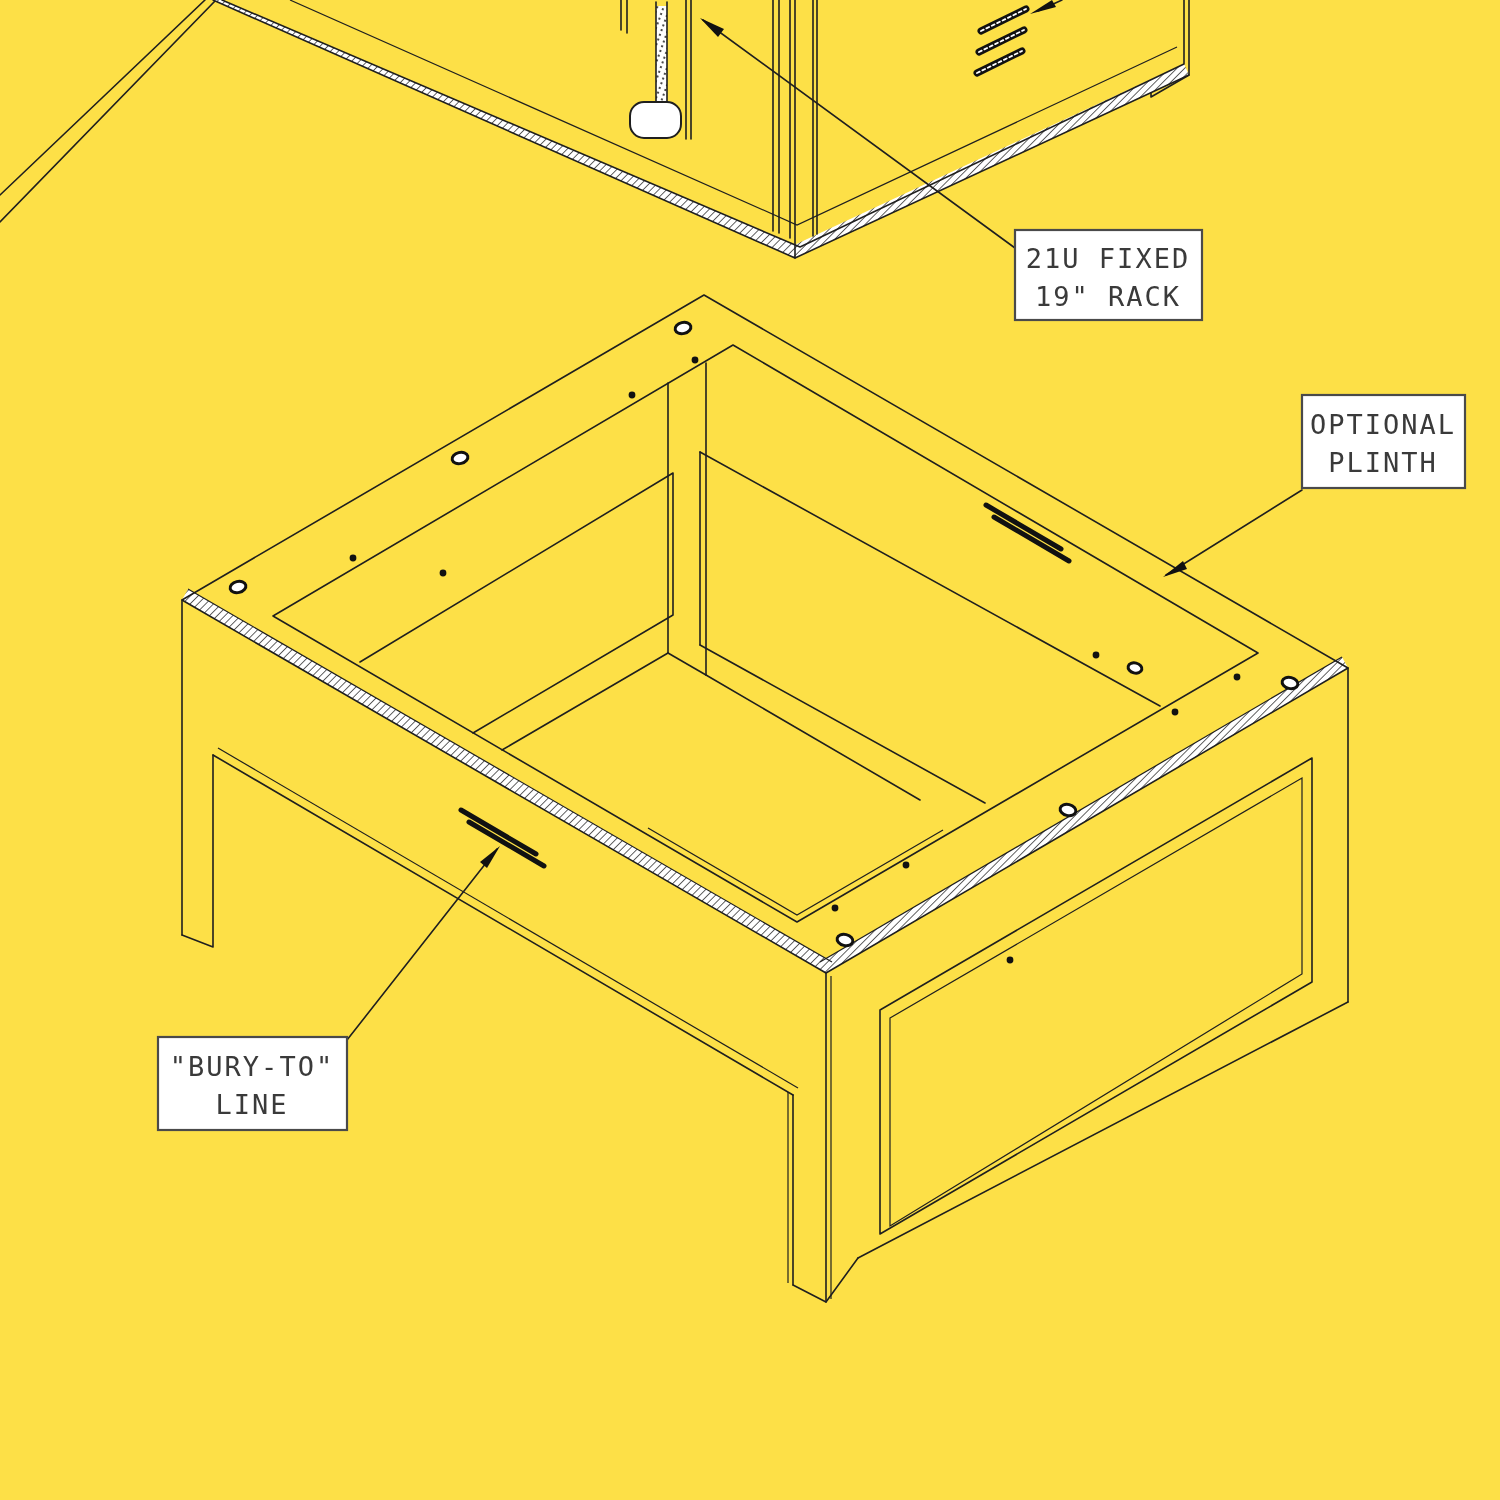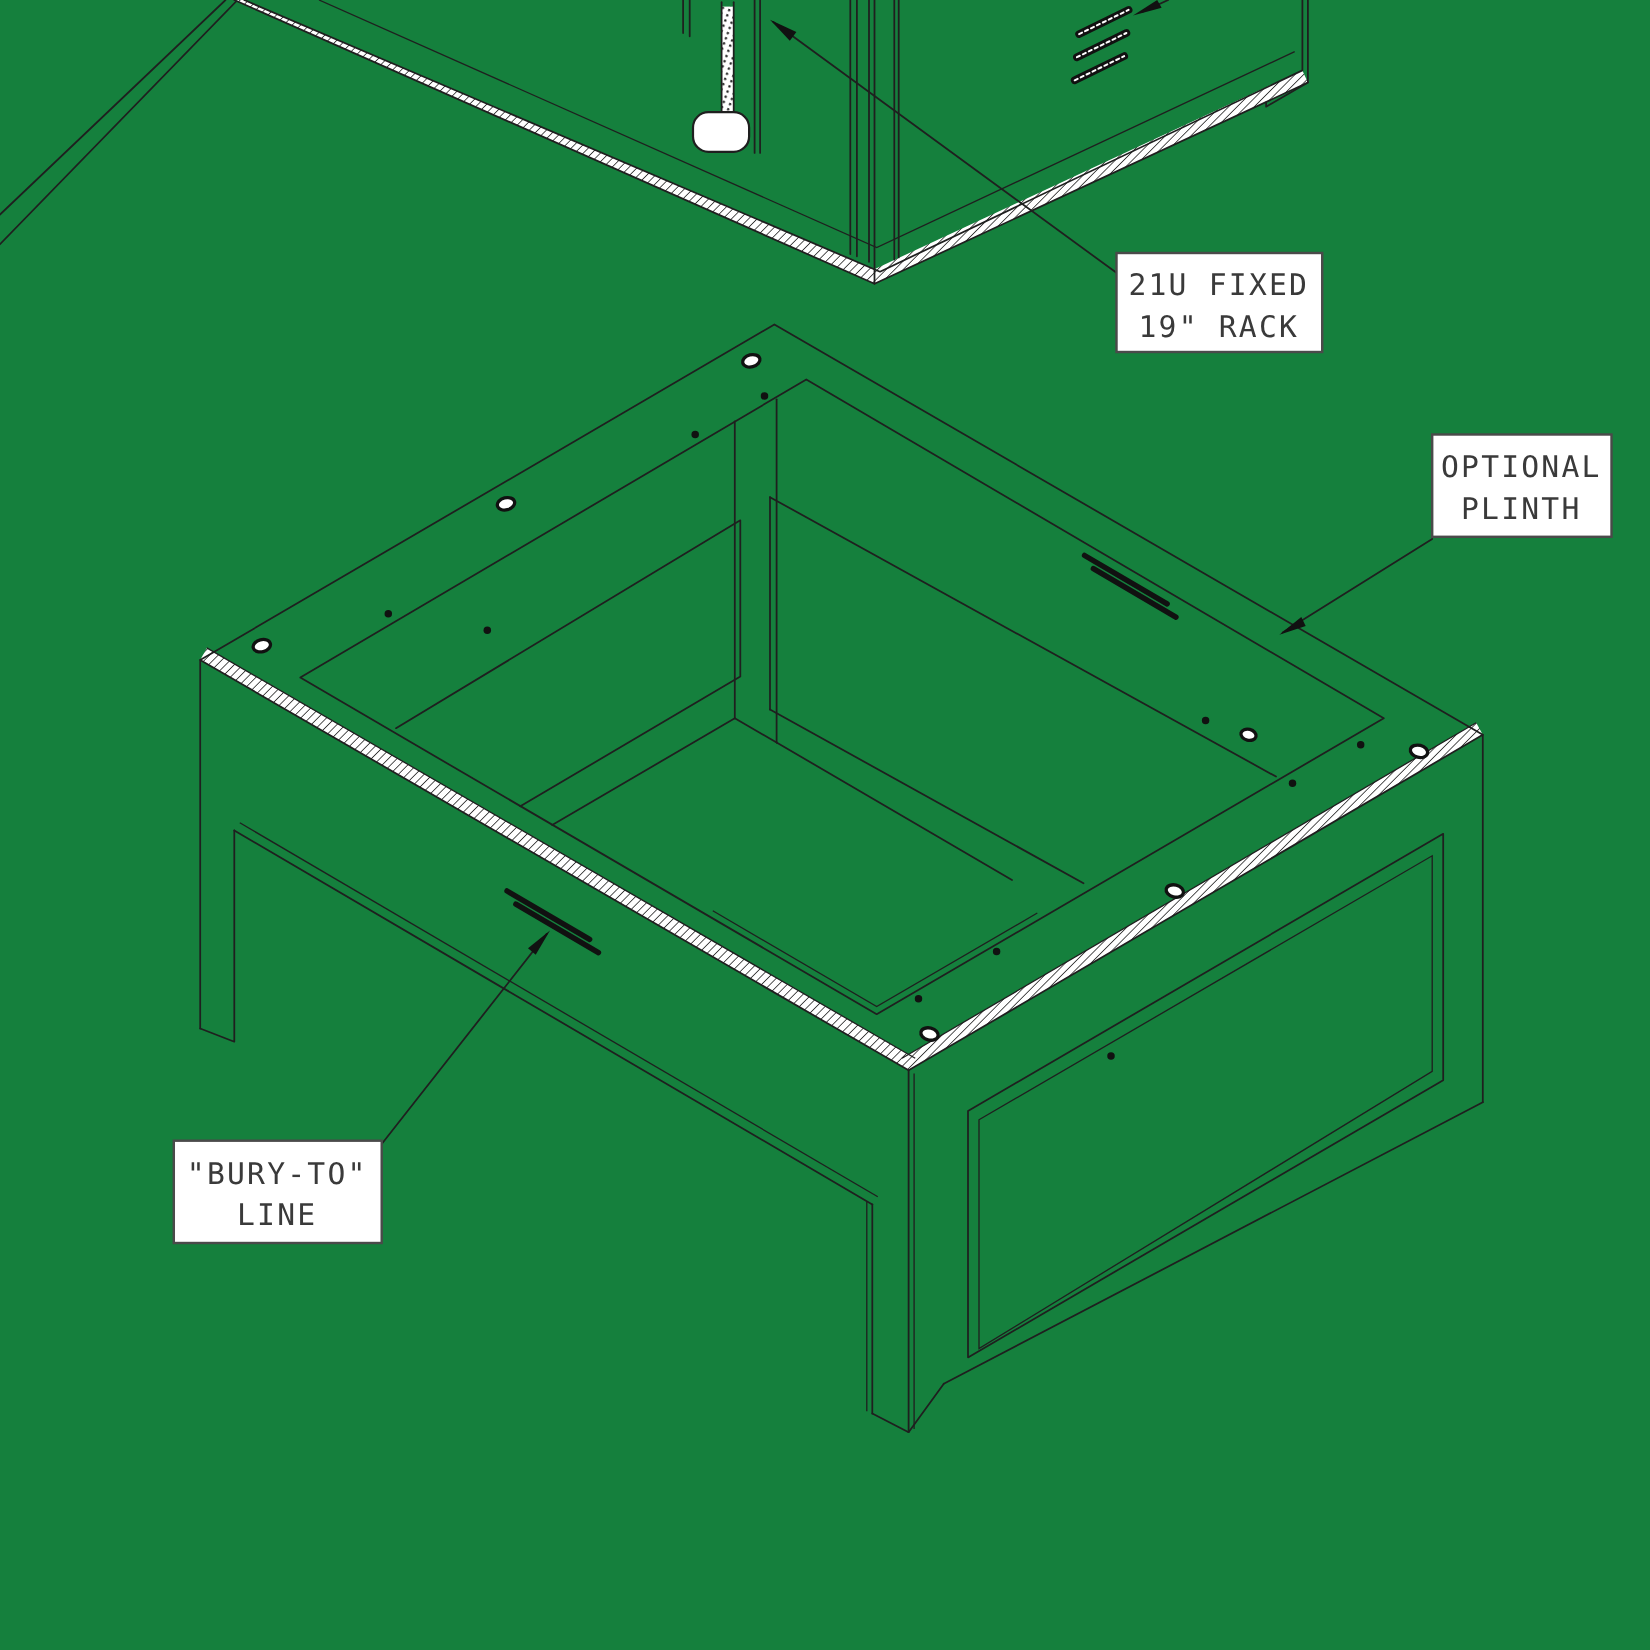--- a/index.html
+++ b/index.html
@@ -1,16 +1,16 @@
 <!DOCTYPE html>
 <html><head>
 <meta charset="utf-8">
 <style>
   html,body{margin:0;padding:0;background:#ffffff;}
-  #stage{width:1500px;height:1500px;background:#15803d;position:relative;overflow:hidden;
+  #stage{width:1500px;height:1500px;background:#fde047;position:relative;overflow:hidden;
          font-family:"DejaVu Sans Mono","Liberation Mono",monospace;}
   svg{display:block;}
   .ln{stroke:#1f1f1f;stroke-width:1.6;fill:none;stroke-linecap:round;stroke-linejoin:round;}
   .thin{stroke:#1f1f1f;stroke-width:1.2;fill:none;}
   .thick{stroke:#111;stroke-width:5;fill:none;stroke-linecap:round;}
   .callout-rect{fill:#ffffff;stroke:#4a4a4a;stroke-width:2.2;}
   .callout-text{fill:#3a3a3a;font-size:27px;letter-spacing:2px;
                 font-family:"DejaVu Sans Mono","Liberation Mono",monospace;}
   .arrow{fill:#111;stroke:none;}
   .dot{fill:#111;stroke:none;}

